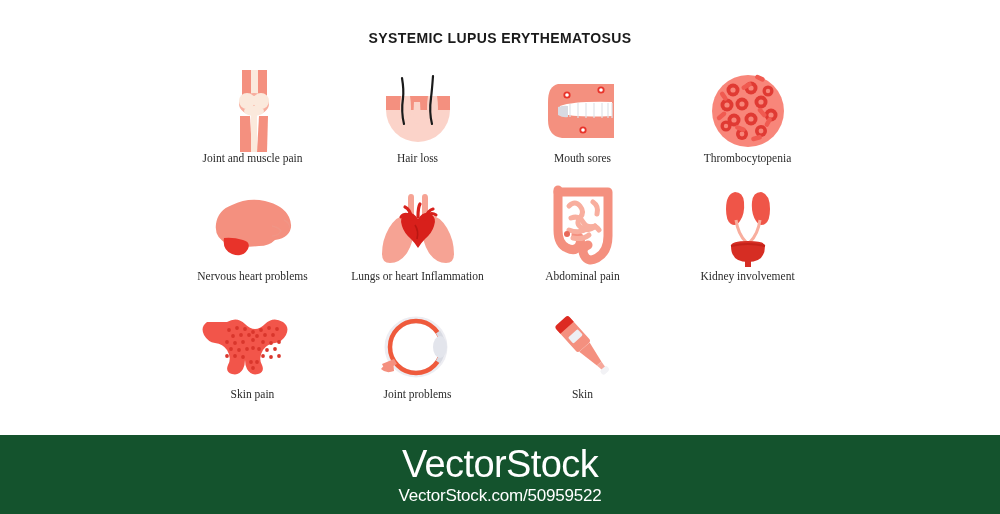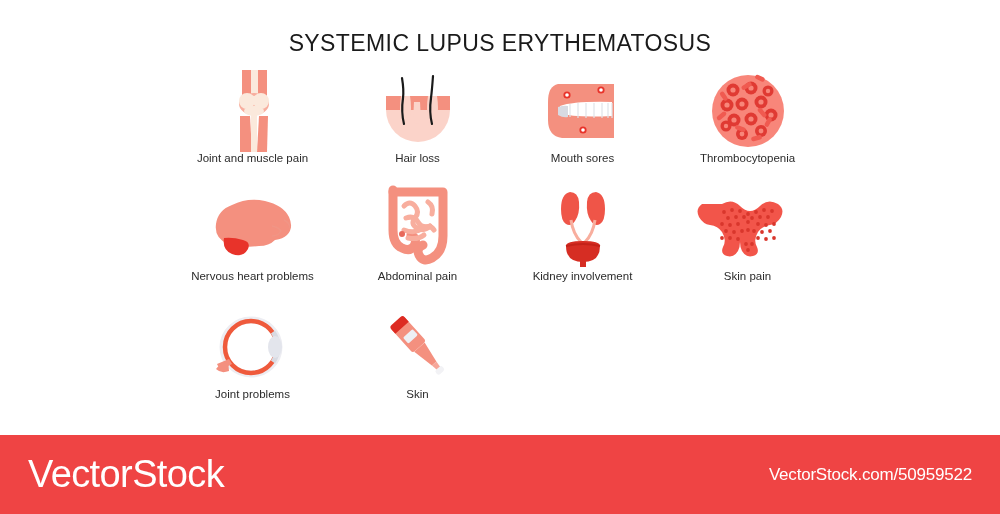--- a/index.html
+++ b/index.html
@@ -19,33 +19,34 @@
     width: 1000px;
     height: 435px;
     background: #ffffff;
   }
   #page-title {
     position: absolute;
     top: 30px;
     left: 0;
     width: 1000px;
     text-align: center;
-    font-size: 23px;
-    font-weight: normal;
+    font-size: 14px;
+    font-weight: bold;
     letter-spacing: 0.4px;
     color: #1a1a1a;
   }
   .grid {
     position: absolute;
     top: 70px;
     left: 170px;
     width: 660px;
     display: grid;
     grid-template-columns: repeat(4, 1fr);
     grid-template-rows: repeat(3, 118px);
+    font-family: Liberation Serif, serif;
   }
   .cell {
     position: relative;
     display: flex;
     flex-direction: column;
     align-items: center;
   }
   .icon-box {
     height: 82px;
     width: 100%;
@@ -61,26 +62,27 @@
     line-height: 1.2;
     white-space: nowrap;
   }
   
   #footer {
     position: absolute;
     left: 0;
     top: 435px;
     width: 1000px;
     height: 79px;
-    background: #ef4444;
+    background: #14532d;
     display: flex;
     align-items: center;
-    justify-content: space-between;
+    justify-content: center;
     box-sizing: border-box;
     padding: 0 28px;
+    flex-direction: column;
   }
   #wordmark {
     color: #ffffff;
     font-size: 38px;
     letter-spacing: -0.6px;
   }
   #footer-url {
     color: #ffffff;
     font-size: 17px;
     letter-spacing: -0.2px;
@@ -210,20 +212,33 @@
         <svg width="86" height="62" viewBox="0 0 86 62">
           <path d="M18 46 q-14 -6 -12 -20 q2 -14 16 -19 q16 -8 33 -4 q18 4 24 16 q5 11 -2 18 q-4 4 -12 5 q-6 6 -16 6 q-14 2 -31 -2 z" fill="#F4907F"></path>
           <path d="M14 40 q-2 12 8 16 q11 4 16 -5 q3 -7 -5 -9 q-10 -3 -19 -2 z" fill="#E8332A"></path>
           <path d="M62 28 q6 1 9 5 q-3 5 -9 5" fill="none" stroke="#F19585" stroke-width="1.4"></path>
           <path d="M74 22 q6 3 6 8" fill="none" stroke="#F19585" stroke-width="1.4"></path>
         </svg>
       </div>
       <div class="cell-label">Nervous heart problems</div>
     </div>
 
+    <div class="cell">
+      <div class="icon-box">
+        <svg width="78" height="72" viewBox="0 0 78 72">
+          <path d="M35 4 q0 -3 -3 -3 q-3 0 -3 4 v16 q-12 2 -19 14 q-7 12 -7 26 q0 9 8 9 q10 0 17 -10 q7 -11 7 -26 z" fill="#F6A394"></path>
+          <path d="M43 4 q0 -3 3 -3 q3 0 3 4 v16 q12 2 19 14 q7 12 7 26 q0 9 -8 9 q-10 0 -17 -10 q-7 -11 -7 -26 z" fill="#F6A394"></path>
+          <path d="M39 26 q-6 -9 -13 -5 q-6 4 -3 12 q2 7 9 13 q4 4 7 9 q3 -5 7 -9 q7 -6 9 -13 q3 -8 -3 -12 q-7 -4 -13 5 z" fill="#D8201B"></path>
+          <path d="M33 26 q-2 -10 -7 -12 M39 24 q0 -10 2 -13 M46 26 q3 -9 8 -10" stroke="#D8201B" stroke-width="3.2" fill="none" stroke-linecap="round"></path>
+          <path d="M30 22 q-5 -2 -8 2 M48 22 q5 -3 9 0" stroke="#D8201B" stroke-width="3" fill="none" stroke-linecap="round"></path>
+          <path d="M36 32 q4 6 2 14" stroke="#B81712" stroke-width="1.6" fill="none"></path>
+        </svg>
+      </div>
+      <div class="cell-label">Lungs or heart Inflammation</div>
+    </div>
 
     <div class="cell">
       <div class="icon-box">
         <svg width="76" height="82" viewBox="0 0 76 82">
           <path d="M13 2 v40 q0 14 9 18 q8 4 12 -2 q4 -7 -3 -11" fill="none" stroke="#F4907F" stroke-width="9" stroke-linecap="round"></path>
           <path d="M13 4 h50 v44 q0 16 -11 22 q-9 5 -13 -3 q-3 -7 4 -10" fill="none" stroke="#F4907F" stroke-width="9" stroke-linejoin="round" stroke-linecap="round"></path>
           <g fill="none" stroke="#F8AE9E" stroke-width="5" stroke-linecap="round" stroke-linejoin="round">
             <path d="M24 18 q6 -6 11 0 q5 6 0 12 q-5 6 2 10 q7 4 13 -2"></path>
             <path d="M26 30 q8 -3 12 4 q4 7 12 4"></path>
             <path d="M24 42 q10 4 18 -1 q8 -5 12 1"></path>

